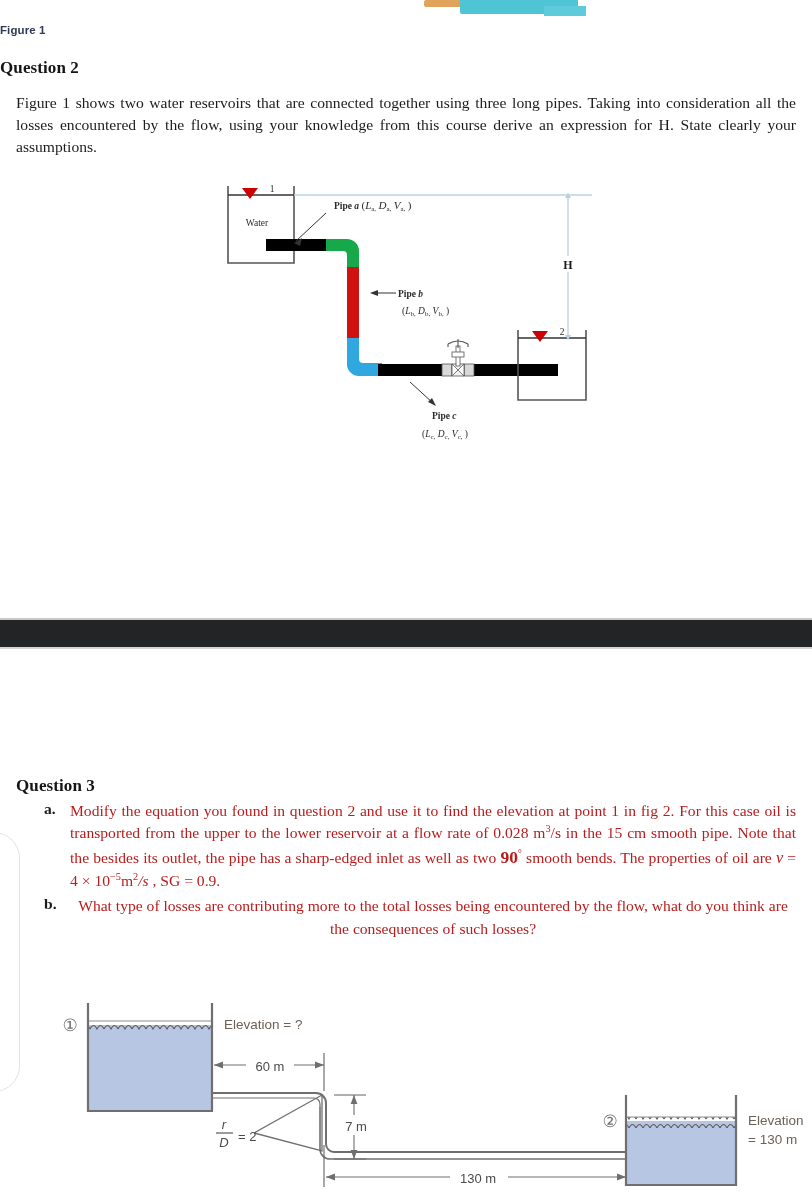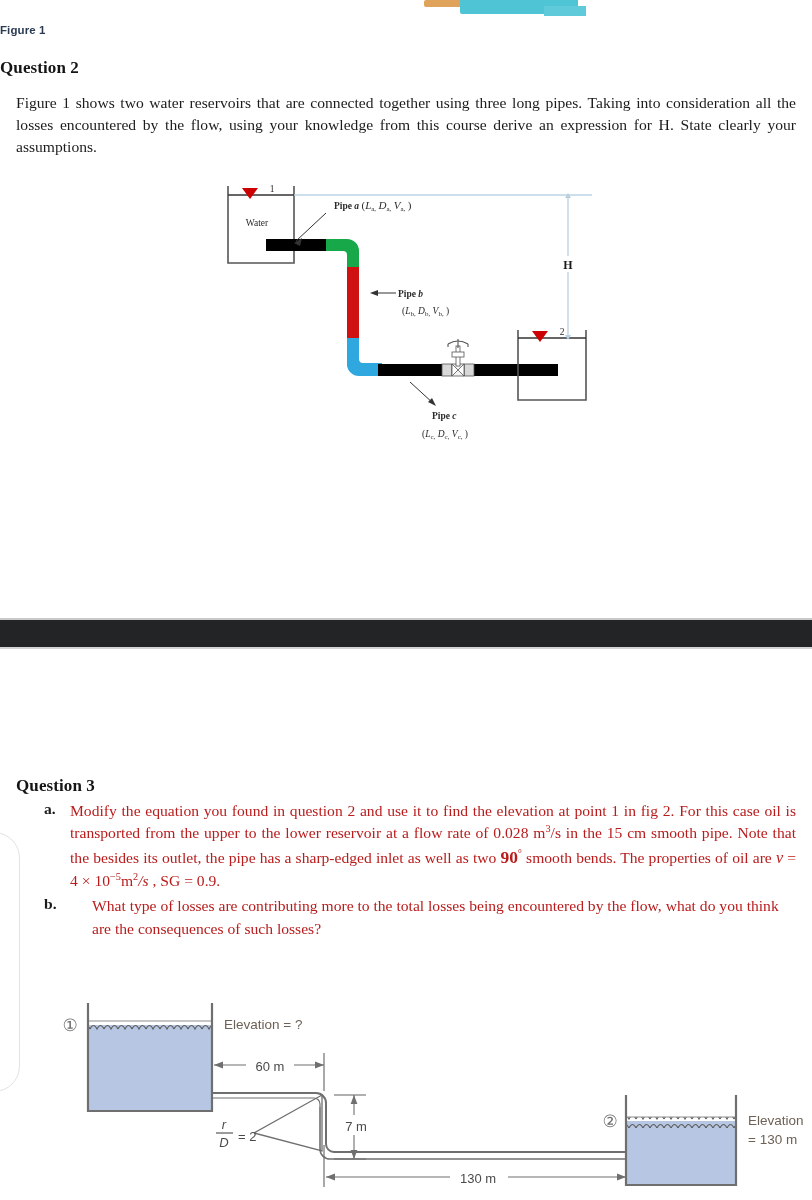--- a/index.html
+++ b/index.html
@@ -38,21 +38,21 @@
   .sub-list{position:absolute;left:44px;top:800px;width:752px;}
   .sub-item{display:flex;margin-bottom:2px;}
   .sub-mark{
     width:26px;flex:0 0 26px;font-family:"Liberation Serif",serif;font-weight:700;
     font-size:15.6px;color:#1b1b1b;text-align:left;
   }
   .sub-text{
     flex:1;font-family:"Liberation Serif",serif;font-size:15.6px;color:#b91c1c;
     line-height:1.44;text-align:justify;
   }
-  .sub-text.b{text-align:left;margin-left:22px;}
+  .sub-text.b{text-align:center;}
   .mi{font-style:italic;}
   sup{font-size:.66em;vertical-align:super;}
 
   
   #sep-bar{position:absolute;left:0;top:620px;width:812px;height:27px;background:#222426;}
   #sep-bar-top{position:absolute;left:0;top:618px;width:812px;height:2px;background:#c9c9c9;}
   #sep-bar-bot{position:absolute;left:0;top:647px;width:812px;height:2px;background:#d4d4d4;}
 
   
   #left-card{

